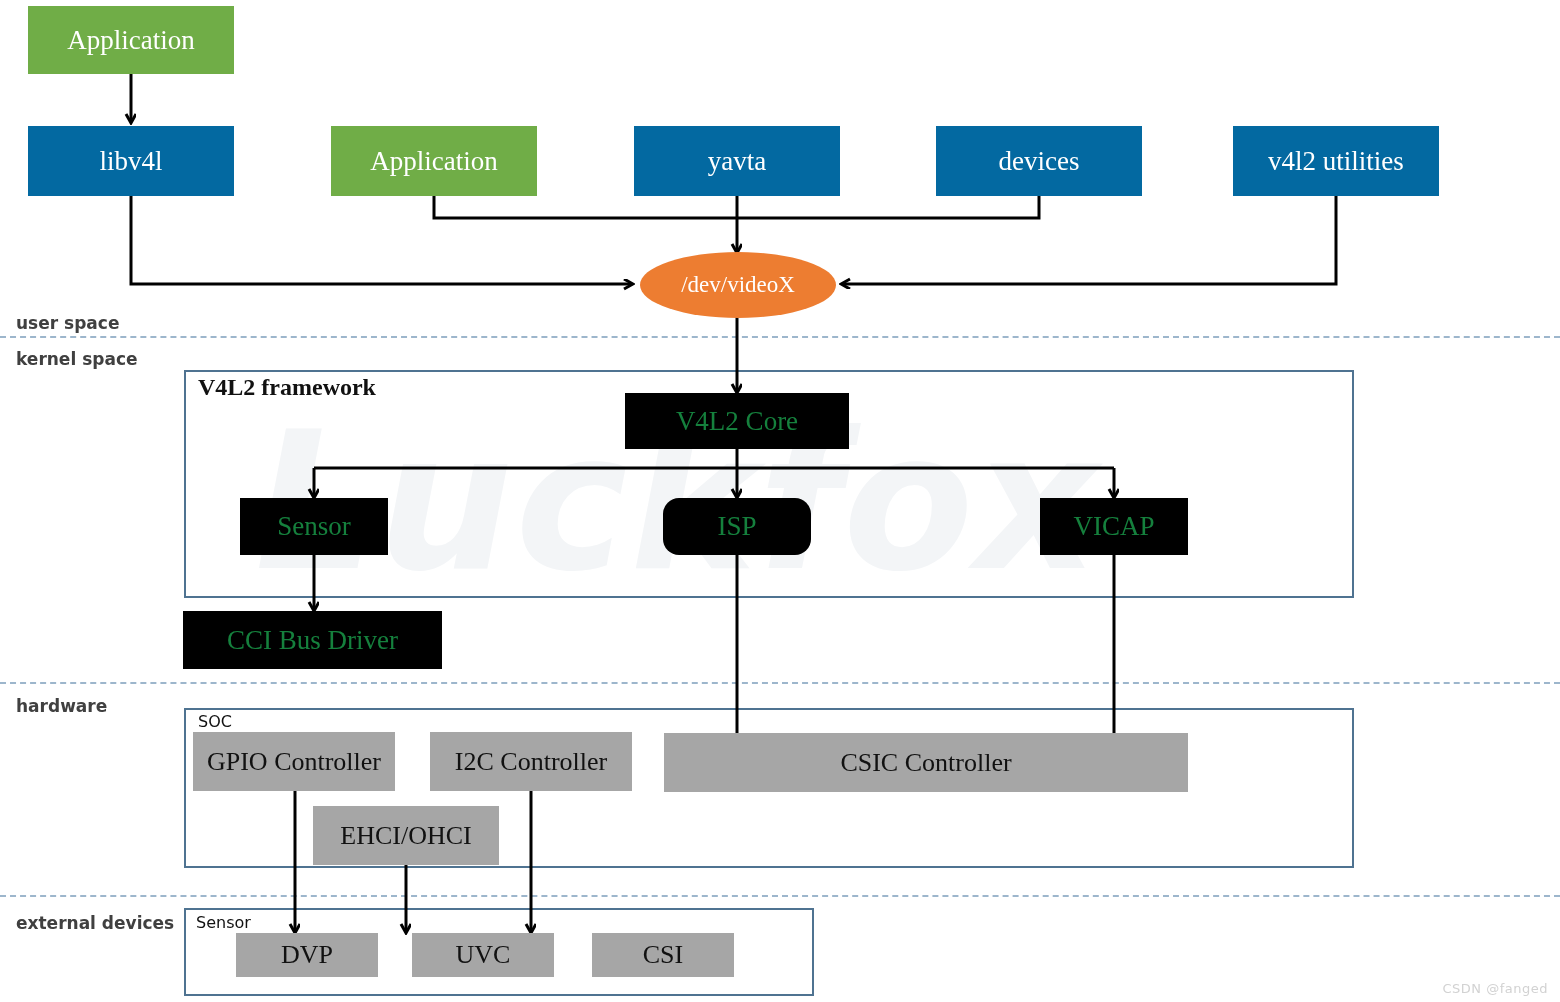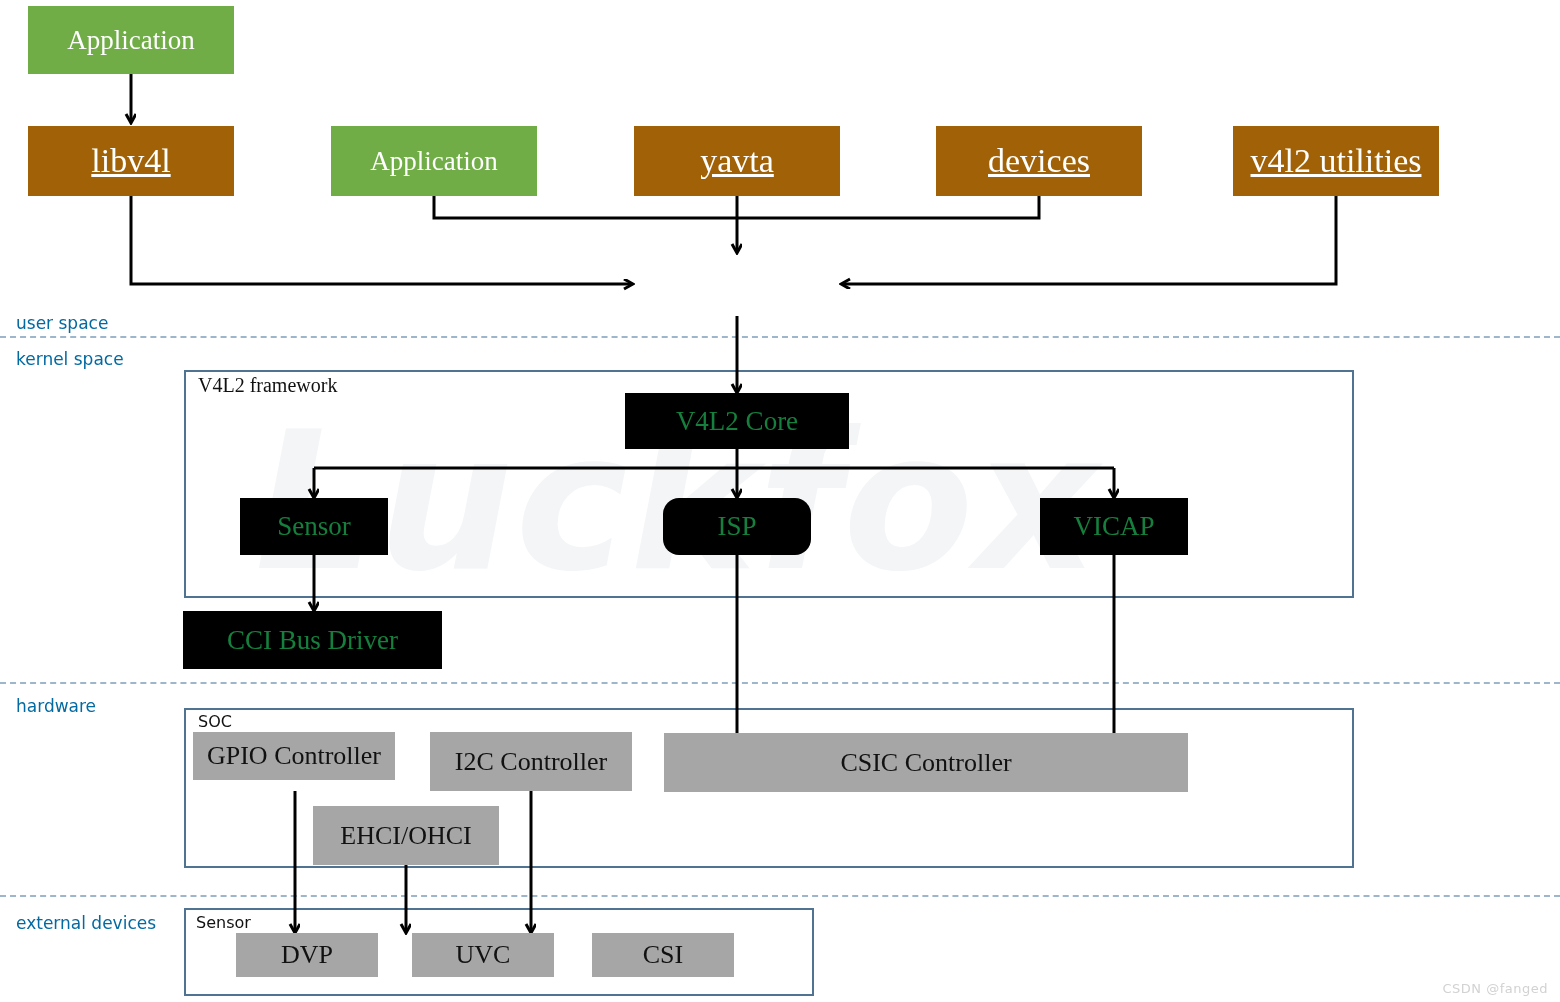--- a/index.html
+++ b/index.html
@@ -19,38 +19,38 @@
   .wm-csdn{
     position:absolute;right:12px;bottom:6px;
     font-family:"DejaVu Sans","Liberation Sans",sans-serif;
     font-size:13px;color:#d2d2d2;letter-spacing:.5px;white-space:nowrap;
   }
 
   
   .node{position:absolute;display:flex;align-items:center;justify-content:center;
         text-align:center;line-height:1.05;box-sizing:border-box;}
   .node.green{background:#70AD47;color:#ffffff;font-size:27px;}
-  .node.blue {background:#a16207;color:#ffffff;font-size:34px;text-decoration:underline;}
+  .node.blue {background:#0369a1;color:#ffffff;font-size:27px;}
   .node.black{background:#000000;color:#15803d;font-size:27px;}
   .node.gray {background:#A6A6A6;color:#111111;font-size:26px;}
   .node.ellipse{background:#ED7D31;color:#ffffff;font-size:23px;border-radius:50%;}
 
   
   .group{position:absolute;border:2px solid #4F7391;background:transparent;box-sizing:border-box;}
   .group-label{position:absolute;
     font-family:"DejaVu Sans","Liberation Sans",sans-serif;
     font-size:16px;color:#111;white-space:nowrap;}
-  .group-label.serif{font-family:"Liberation Serif","DejaVu Serif",serif;font-size:20px;}
+  .group-label.serif{font-family:"Liberation Serif","DejaVu Serif",serif;font-size:24px;font-weight:bold;}
 
   
   .sep{position:absolute;left:0;width:1560px;height:0;
        border-top:2px dashed #9DB6CC;}
   .layer-label{position:absolute;
     font-family:"DejaVu Sans","Liberation Sans",sans-serif;
-    font-size:17px;color:#0369a1;white-space:nowrap;}
+    font-size:17px;color:#404040;white-space:nowrap;font-weight:bold;}
 
   
   #wires{position:absolute;left:0;top:0;width:1560px;height:1002px;pointer-events:none;}
   #wires path,#wires line{stroke:#000;stroke-width:3;fill:none;}
 </style>
 </head>
 <body>
 
 <div id="stage">
 
@@ -119,32 +119,33 @@
   <div class="node blue" style="left:28px;top:126px;width:206px;height:70px;">libv4l</div>
 
   <div class="node green" style="left:331px;top:126px;width:206px;height:70px;">Application</div>
 
   <div class="node blue" style="left:634px;top:126px;width:206px;height:70px;">yavta</div>
 
   <div class="node blue" style="left:936px;top:126px;width:206px;height:70px;">devices</div>
 
   <div class="node blue" style="left:1233px;top:126px;width:206px;height:70px;">v4l2 utilities</div>
 
+  <div class="node ellipse" style="left:640px;top:252px;width:196px;height:66px;">/dev/videoX</div>
 
   <div class="node black" style="left:625px;top:393px;width:224px;height:56px;">V4L2 Core</div>
 
   <div class="node black" style="left:240px;top:498px;width:148px;height:57px;">Sensor</div>
 
   <div class="node black" style="left:663px;top:498px;width:148px;height:57px;border-radius:16px;">ISP</div>
 
   <div class="node black" style="left:1040px;top:498px;width:148px;height:57px;">VICAP</div>
 
   <div class="node black" style="left:183px;top:611px;width:259px;height:58px;">CCI Bus Driver</div>
 
-  <div class="node gray" style="left:193px;top:732px;width:202px;height:48px;">GPIO Controller</div>
+  <div class="node gray" style="left:193px;top:732px;width:202px;height:59px;">GPIO Controller</div>
 
   <div class="node gray" style="left:430px;top:732px;width:202px;height:59px;">I2C Controller</div>
 
   <div class="node gray" style="left:664px;top:733px;width:524px;height:59px;">CSIC Controller</div>
 
   <div class="node gray" style="left:313px;top:806px;width:186px;height:59px;">EHCI/OHCI</div>
 
   <div class="node gray" style="left:236px;top:933px;width:142px;height:44px;">DVP</div>
 
   <div class="node gray" style="left:412px;top:933px;width:142px;height:44px;">UVC</div>

